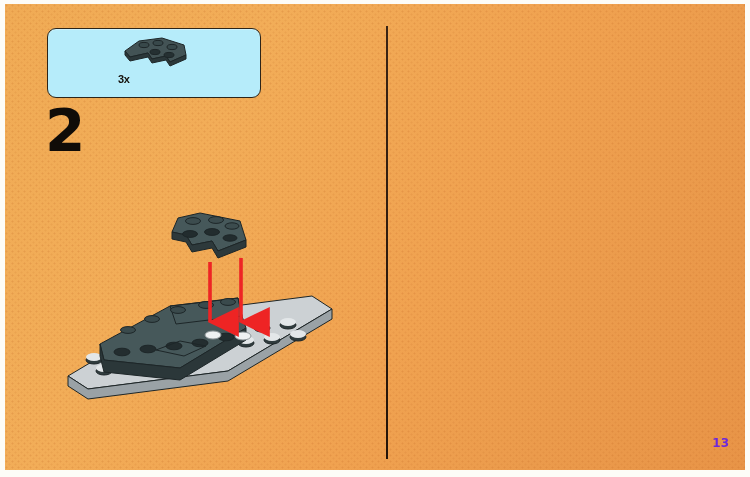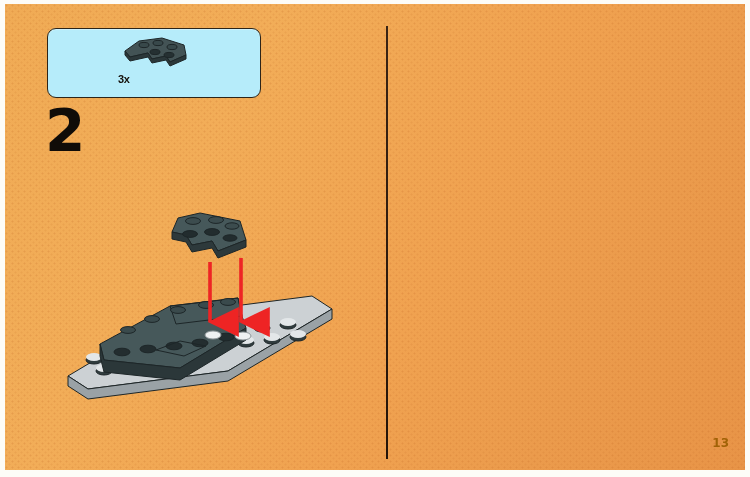--- a/index.html
+++ b/index.html
@@ -60,21 +60,21 @@
     letter-spacing:-2px;
   }
   .stepnum.n2{left:40px;top:98px;}
 
   .assembly{position:absolute;}
   .assembly.a2{left:55px;top:196px;}
 
   .pagenum{
     position:absolute;right:16px;bottom:20px;
     font-family:"DejaVu Sans", sans-serif;
-    font-weight:bold;font-size:12px;color:#a16207;
+    font-weight:bold;font-size:12px;color:#6d28d9;
   }
 </style>
 </head>
 <body>
 
 <div id="page">
   <div id="paper"></div>
 
   <div class="divider"></div>
 

